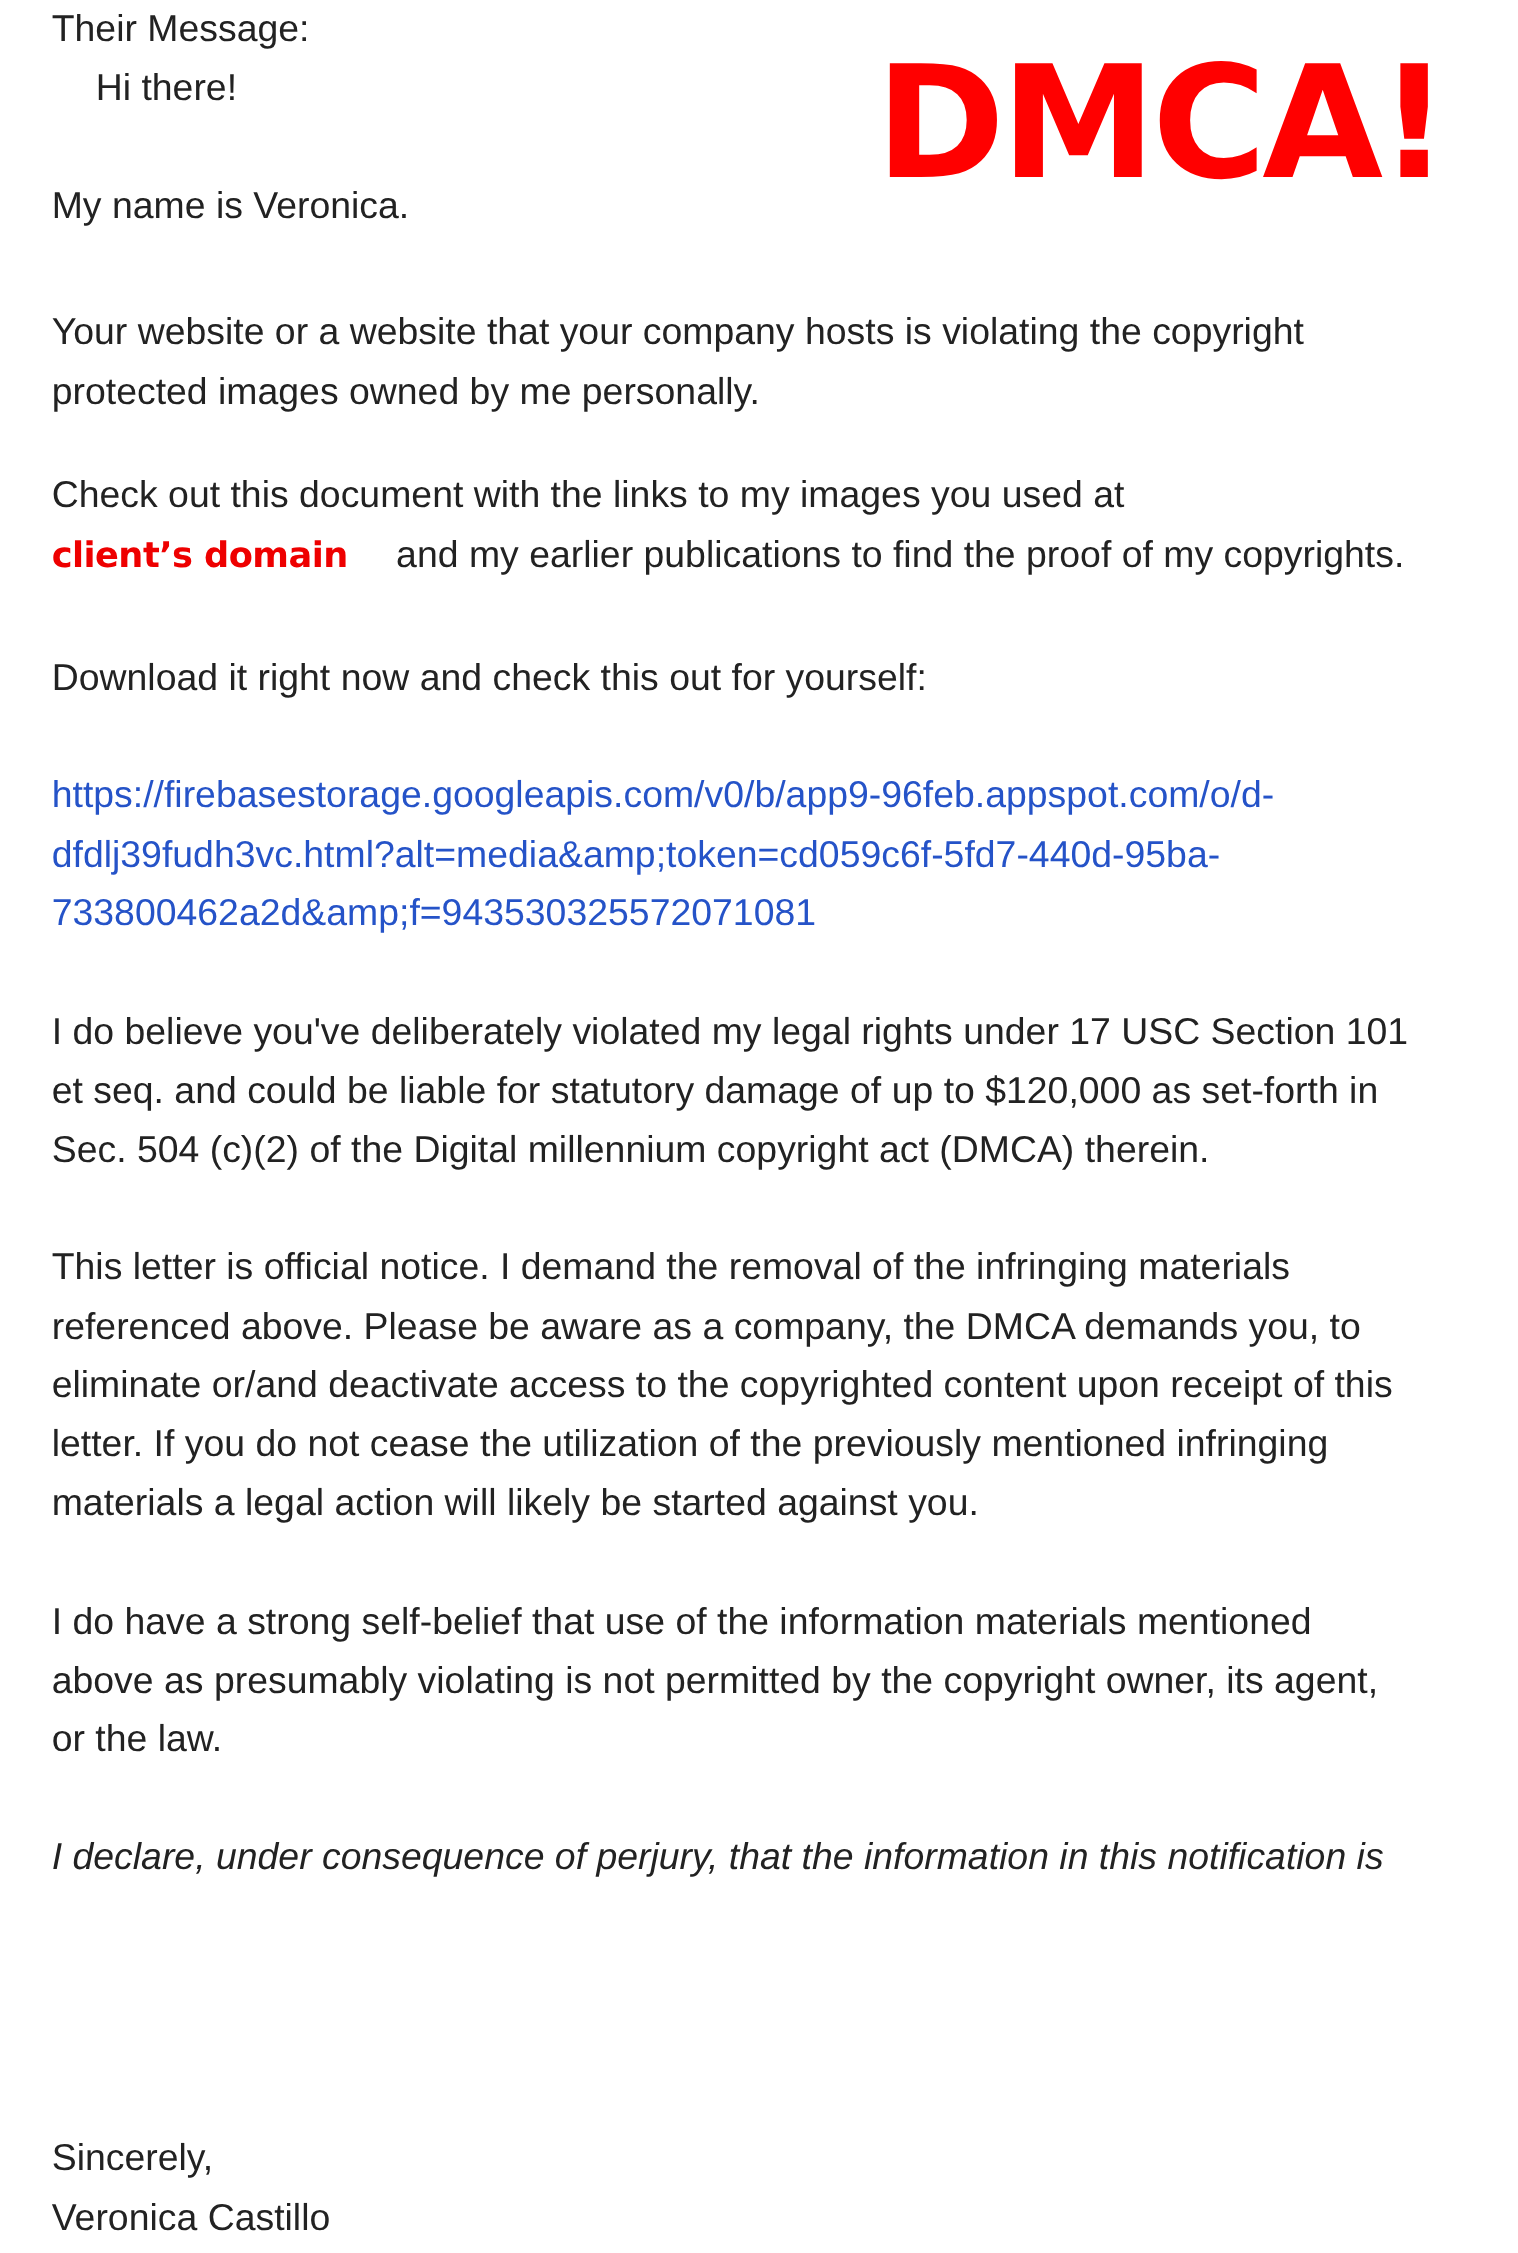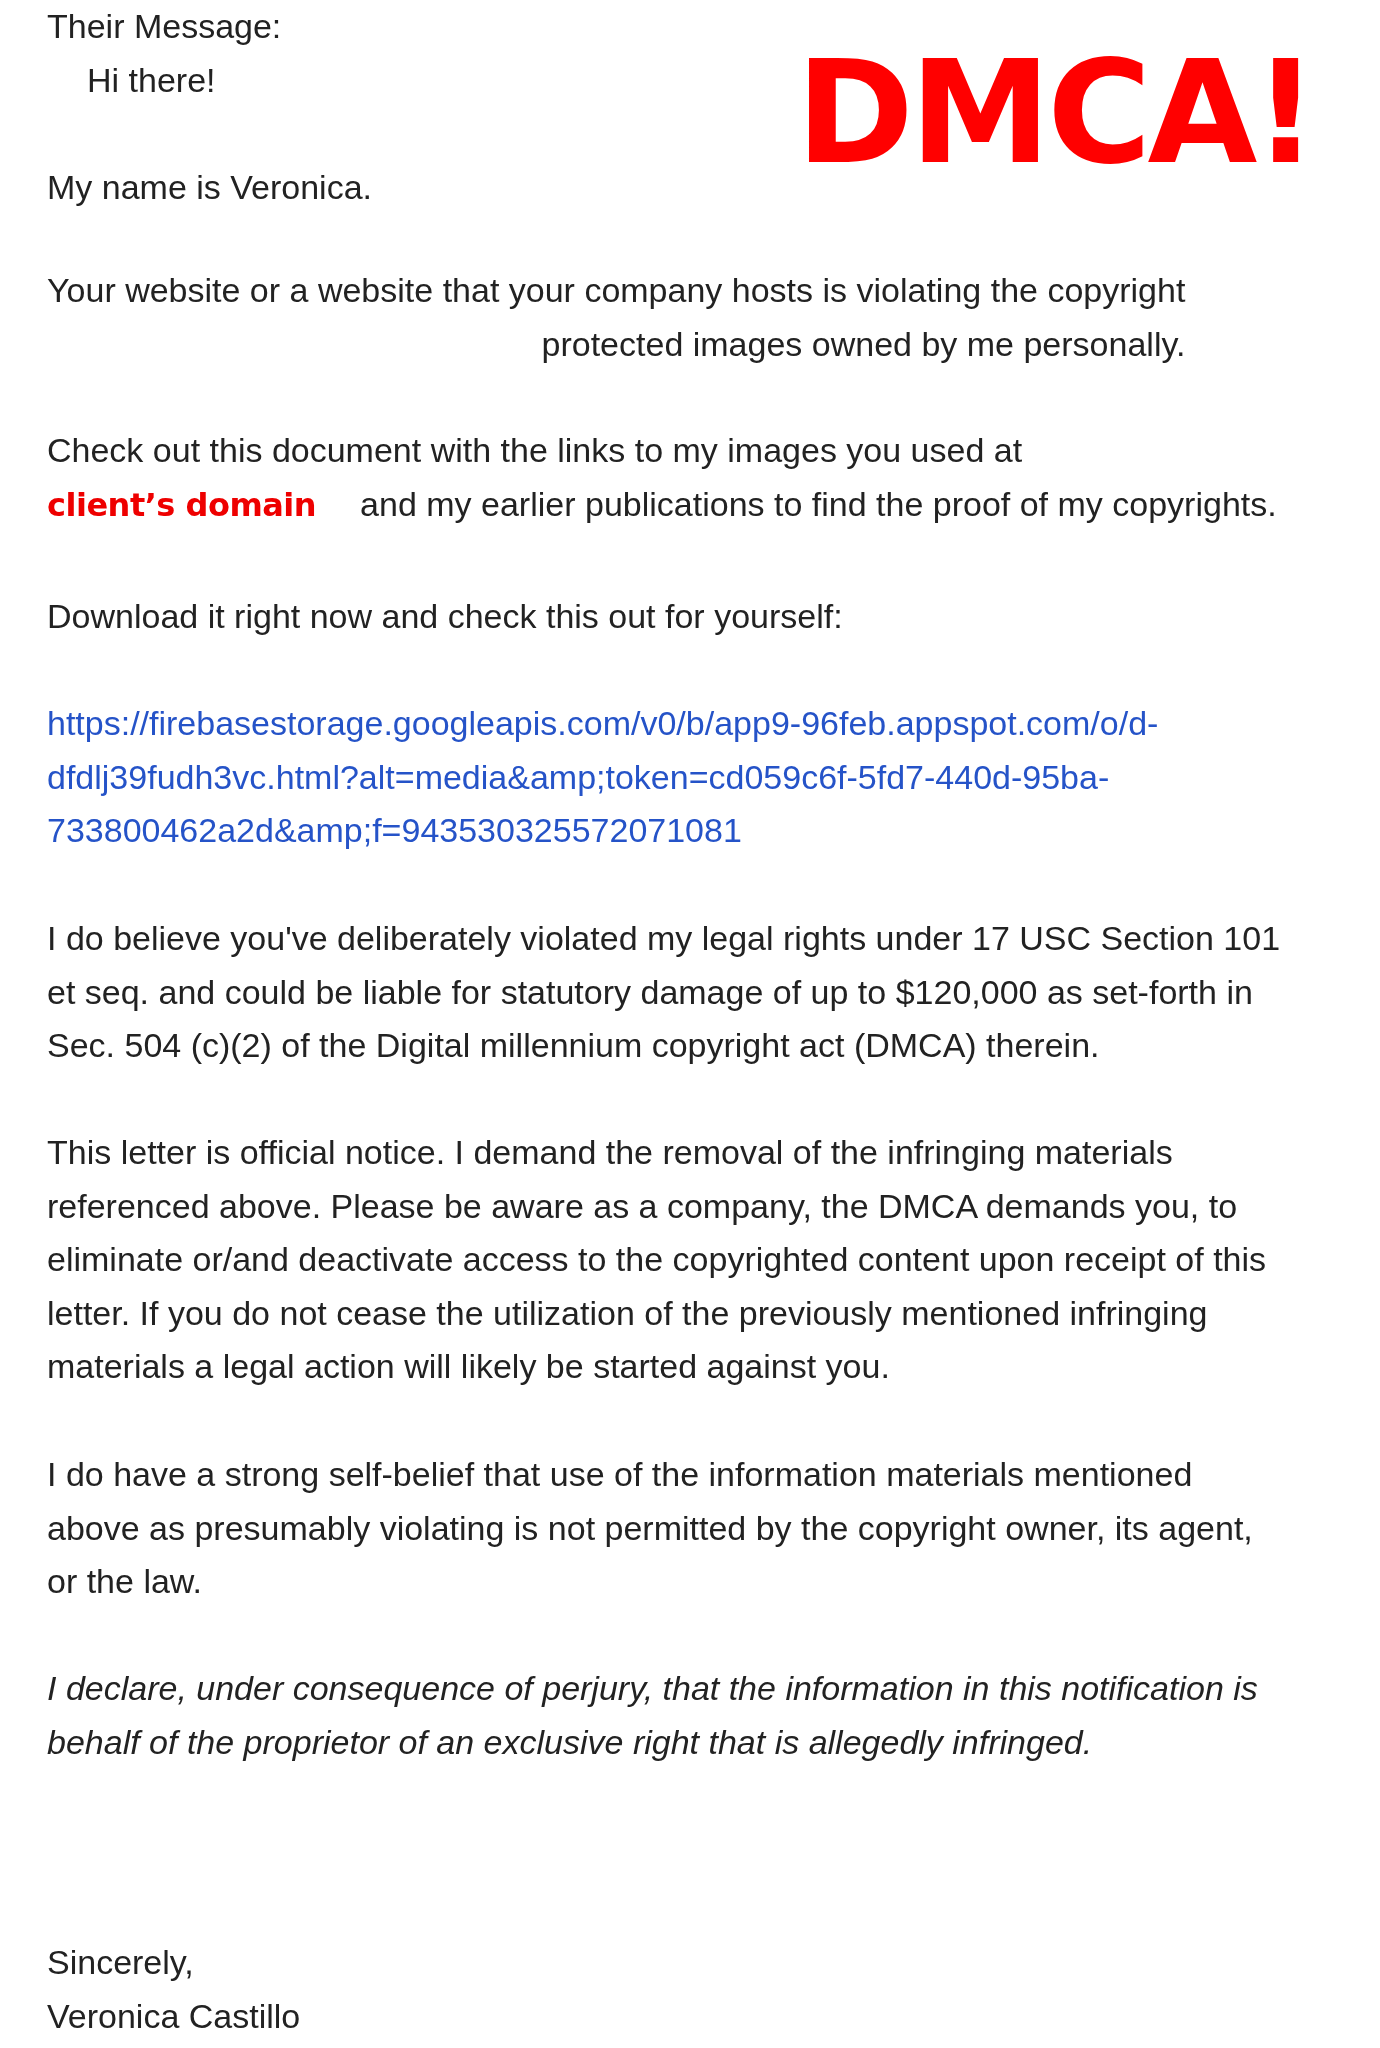--- a/index.html
+++ b/index.html
@@ -19,21 +19,21 @@
 
 <div>
 
   <div class="txt" style="top:0px;">Their Message:</div>
   <div class="txt indent" style="top:54px;">Hi there!</div>
 
   <div class="spam">DMCA!</div>
 
   <div class="txt" style="top:161px;">My name is Veronica.</div>
 
-  <div class="txt" style="top:264px;text-align:right;">
+  <div class="txt" style="top:276px;">
     <p class="p">Your website or a website that your company hosts is violating the copyright</p>
     <p class="p">protected images owned by me personally.</p>
   </div>
 
   <div class="txt" style="top:411px;margin-top:13px;">
     <p class="p">Check out this document with the links to my images you used at</p>
     <p class="p"><span class="client">client’s domain</span><span>and my earlier publications to find the proof of my copyrights.</span></p>
   </div>
 
   <div class="txt" style="top:590px;">Download it right now and check this out for yourself:</div>
@@ -59,19 +59,18 @@
   </div>
 
   <div class="txt" style="top:1448px;">
     <p class="p">I do have a strong self-belief that use of the information materials mentioned</p>
     <p class="p">above as presumably violating is not permitted by the copyright owner, its agent,</p>
     <p class="p">or the law.</p>
   </div>
 
   <div class="txt" style="top:1662px;font-style:italic;">
     <p class="p">I declare, under consequence of perjury, that the information in this notification is</p>
-    <p class="p">behalf of the proprietor of an exclusive right that is allegedly infringed.</p>
   </div>
 
   <div class="txt" style="top:1936px;">Sincerely,</div>
   <div class="txt" style="top:1990px;">Veronica Castillo</div>
 
 </div>
 
 </body></html>

